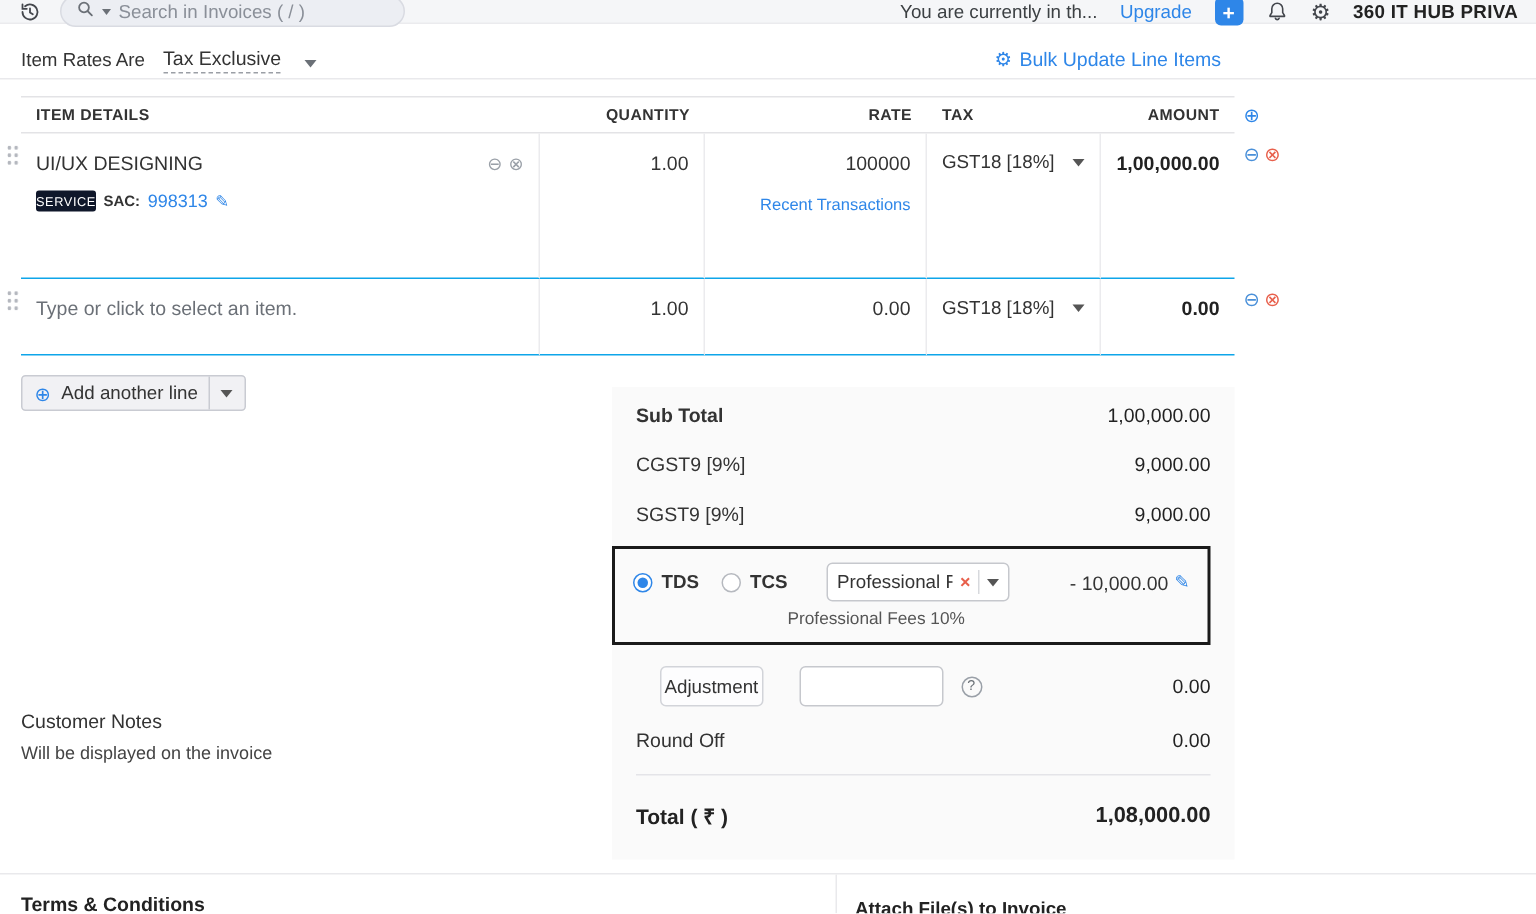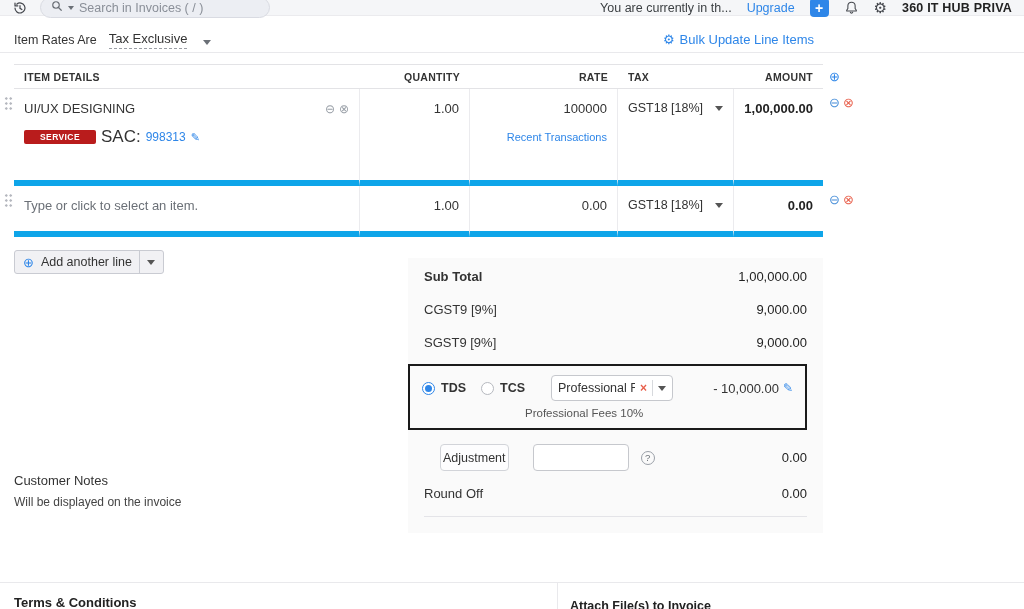--- a/index.html
+++ b/index.html
@@ -38,32 +38,32 @@
                  color: #2e86e8; font-size: 13px; cursor: pointer; }
   .bulk-gear { font-size: 13px; color: #2e86e8; }
 
   
   .itable { position: absolute; left: 14px; top: 64px; width: 809px; }
   .thead { display: grid; grid-template-columns: 346px 110px 148px 116px 89px; height: 25px;
            border-top: 1px solid #e3e3e6; border-bottom: 1px solid #e3e3e6; align-items: center;
            font-size: 10.5px; font-weight: bold; color: #333; letter-spacing: .3px; }
   .thead > div { padding: 0 10px; }
   .trow { display: grid; grid-template-columns: 346px 110px 148px 116px 89px; }
-  .trow > .cell { border-right: 1px solid #ebebee; border-bottom: 6px solid #0ea5e9; padding: 12px 10px; }
+  .trow > .cell { border-right: 1px solid #ebebee; border-bottom: 1px solid #0ea5e9; padding: 12px 10px; }
   .trow > .cell:last-child { border-right: none; }
   .num { text-align: right; }
   .item-name-line { display: flex; align-items: center; }
   .item-name { font-size: 13px; color: #333; }
   .name-icons { margin-left: auto; display: flex; gap: 4px; color: #9aa0a8; font-size: 12px; }
   .desc-box { margin-top: 9px; width: 326px; height: 37px; background: #f7f8f9; border: 1px solid #eeeef1;
               border-radius: 3px; padding: 6px 8px; font-size: 12.5px; color: #555; }
   .sac-line { margin-top: 11px; display: flex; align-items: center; gap: 5px; }
-  .badge { background: #b91c1c; color: #fff; font-size: 8.5px; font-weight: bold; letter-spacing: .4px;
-           padding: 2px 16px; border-radius: 2px; }
-  .sac-label { font-size: 17px; font-weight: normal; color: #333; }
+  .badge { background: #0f172a; color: #fff; font-size: 8.5px; font-weight: normal; letter-spacing: .4px;
+           padding: 2px 0; border-radius: 2px; }
+  .sac-label { font-size: 10px; font-weight: bold; color: #333; }
   .sac-link { font-size: 12px; color: #2e86e8; cursor: pointer; }
   .pencil { color: #2e86e8; font-size: 11px; cursor: pointer; }
   .qty, .rate-val { font-size: 13px; color: #333; }
   .recent-link { margin-top: 15px; font-size: 11px; color: #2e86e8; text-align: right; cursor: pointer; }
   .tax-cell { display: flex; align-items: flex-start; justify-content: space-between; }
   .tax-val { font-size: 12.5px; color: #333; }
   .tax-caret2 { margin-top: 5px; width: 0; height: 0; border-left: 4px solid transparent;
                 border-right: 4px solid transparent; border-top: 5px solid #555; }
   .amt { font-size: 13px; font-weight: bold; color: #222; }
   .row2-placeholder { font-size: 13px; color: #6b7077; }
@@ -309,20 +309,24 @@
       <span class="adj-val">0.00</span>
     </div>
 
     <div class="sum-row">
       <span class="sum-label">Round Off</span>
       <span class="sum-val">0.00</span>
     </div>
 
     <div class="sum-divider"></div>
 
+    <div class="total-row">
+      <span class="total-label">Total ( ₹ )</span>
+      <span class="total-val">1,08,000.00</span>
+    </div>
   </div>
 
   <div class="notes">
     <div class="notes-label">Customer Notes</div>
     <div class="notes-helper">Will be displayed on the invoice</div>
   </div>
 
   <div class="footer-line"></div>
   <div class="vdiv"></div>
   <div class="terms">Terms &amp; Conditions</div>

